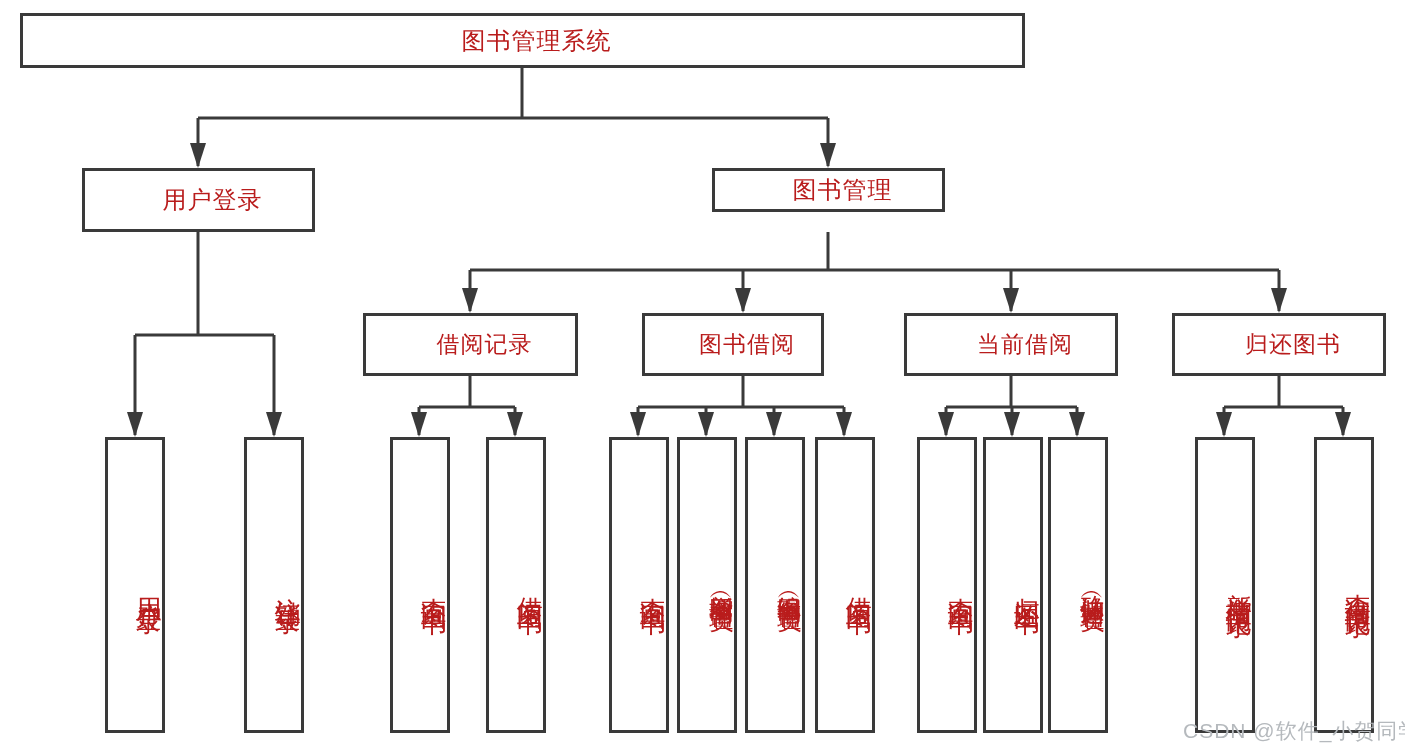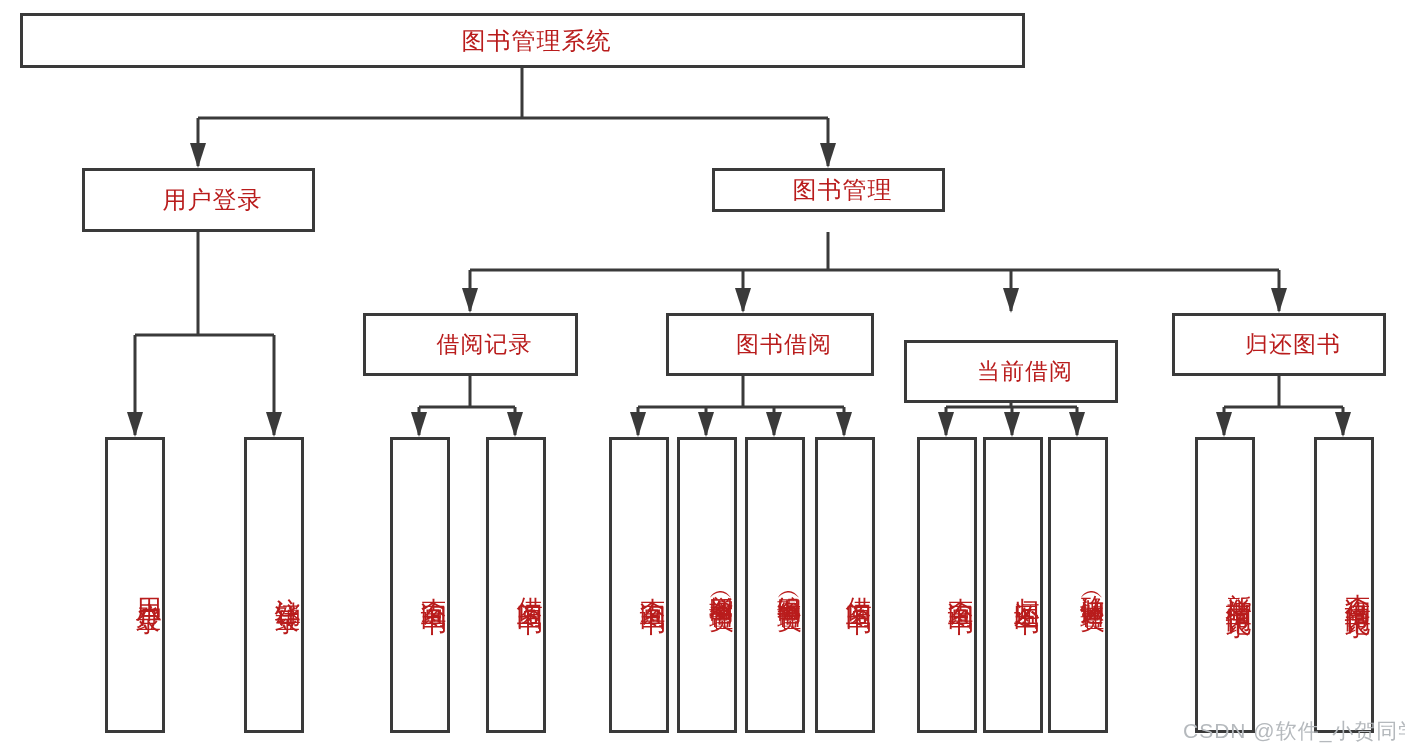--- a/index.html
+++ b/index.html
@@ -18,22 +18,22 @@
   .leaf{
     writing-mode:vertical-rl;
     font-size:26px;letter-spacing:4px;line-height:1.1;
     top:437px;width:60px;height:296px;
   }
   
   #n-root{left:20px;top:13px;width:1005px;height:55px;}
   #n-userlogin{left:82px;top:168px;width:233px;height:64px;}
   #n-bookmgmt{left:712px;top:168px;width:233px;height:44px;}
   #n-newbook{left:363px;top:313px;width:215px;height:63px;}
-  #n-borrow{left:666px;top:313px;width:208px;height:63px;}
-  #n-current{left:904px;top:313px;width:214px;height:63px;margin-top:27px;}
+  #n-borrow{left:642px;top:313px;width:182px;height:63px;}
+  #n-current{left:904px;top:313px;width:214px;height:63px;}
   #n-records{left:1172px;top:313px;width:214px;height:63px;}
   #l-0{left:105px;} #l-1{left:244px;}
   #l-2{left:390px;} #l-3{left:486px;}
   #l-4{left:609px;} #l-5{left:677px;} #l-6{left:745px;} #l-7{left:815px;}
   #l-8{left:917px;} #l-9{left:983px;} #l-10{left:1048px;}
   #l-11{left:1195px;} #l-12{left:1314px;}
   #l-5,#l-6,#l-10{font-size:24px;letter-spacing:2px;}
   #connectors{position:absolute;left:0;top:0;pointer-events:none;}
   #watermark{
     position:absolute;left:1183px;top:717px;font-size:21px;color:#b5b9bd;

